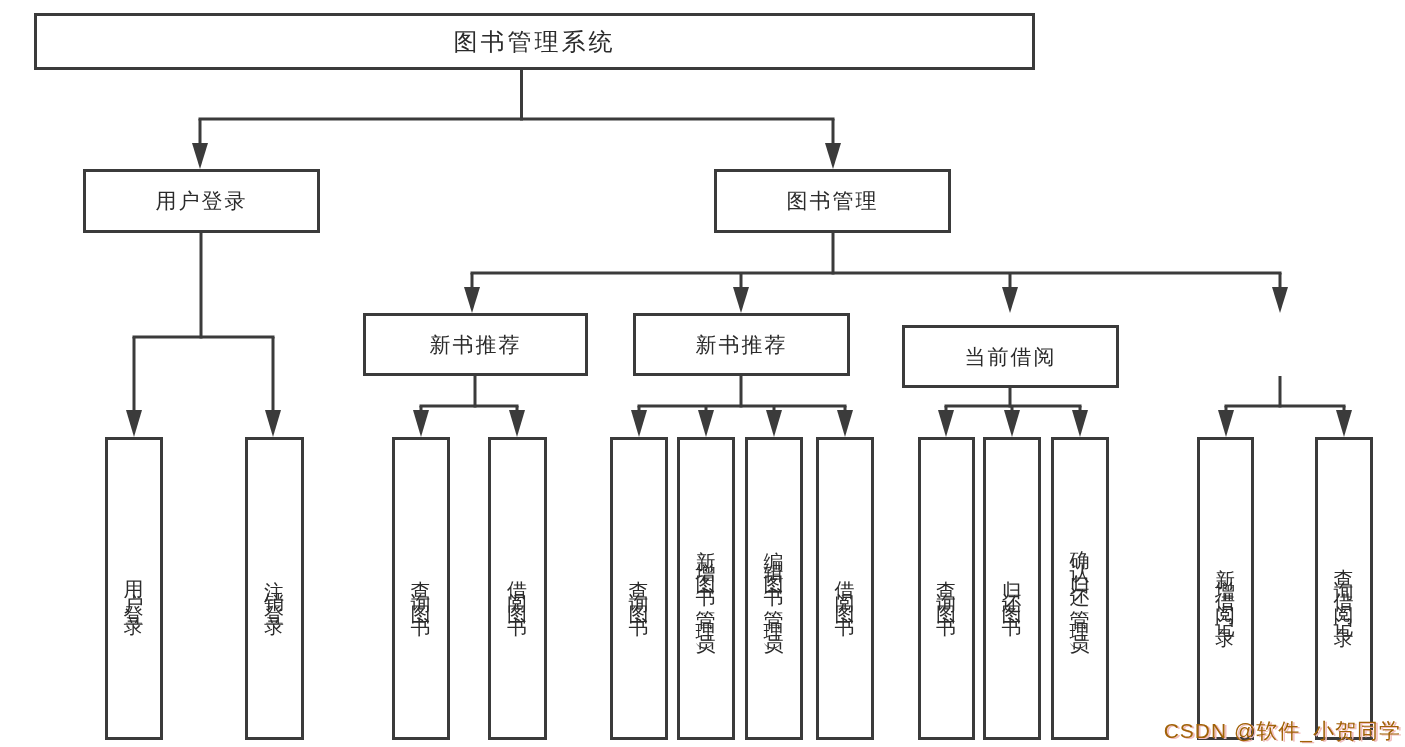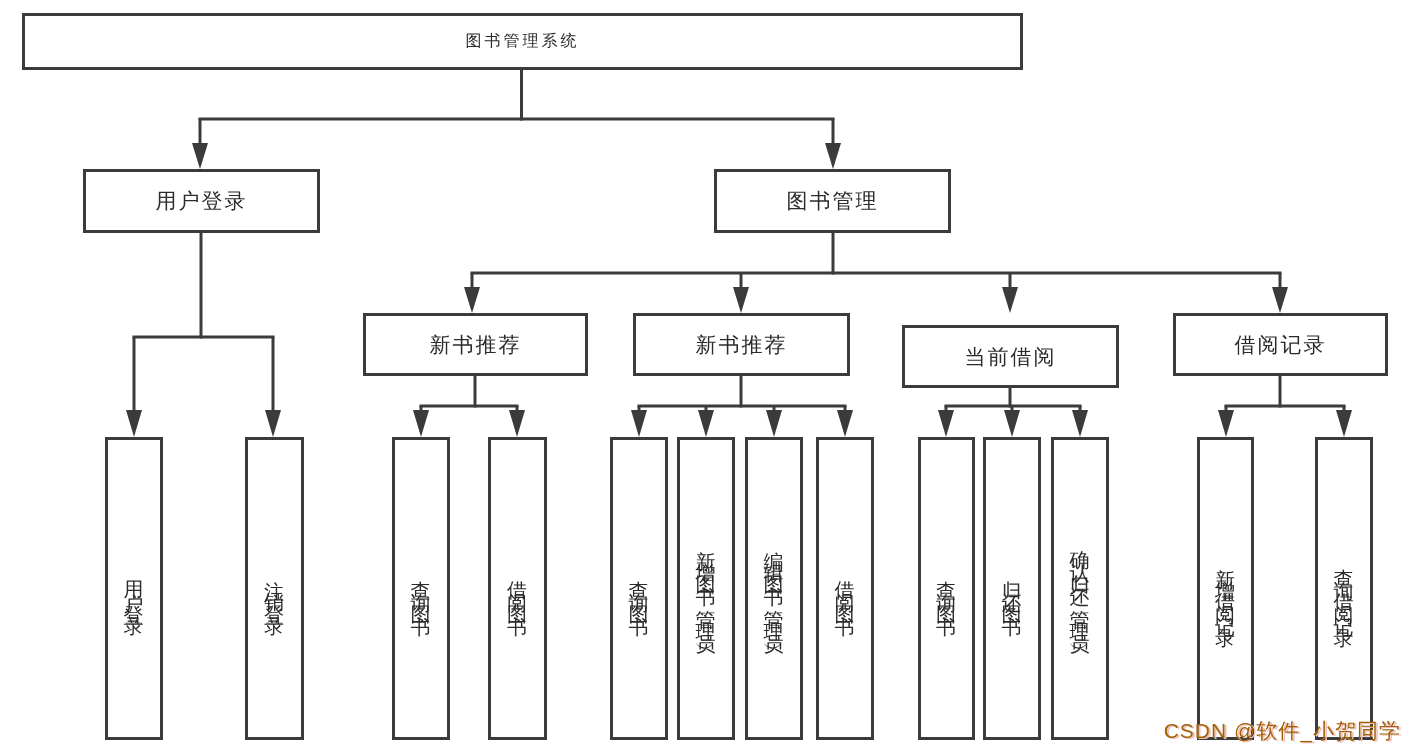--- a/index.html
+++ b/index.html
@@ -24,21 +24,21 @@
     position: absolute;
     box-sizing: border-box;
     border: 3px solid #3b3b3b;
     background: #ffffff;
     display: flex;
     align-items: center;
     justify-content: center;
     z-index: 2;
   }
   .h-box { font-size: 21px; letter-spacing: 2px; }
-  .root-box { font-size: 16px; letter-spacing: 3px; }
+  .root-box { font-size: 24px; letter-spacing: 3px; margin-left: 12px; }
   .v-box span {
     writing-mode: vertical-rl;
     font-size: 20px;
     letter-spacing: 12px;
     line-height: 1;
     white-space: nowrap;
   }
   .watermark {
     position: absolute;
     right: 4px;
@@ -145,23 +145,20 @@
 
   <div class="box h-box" style="left:363px; top:313px; width:225px; height:63px;">
     <span>新书推荐</span>
   </div>
   <div class="box h-box" style="left:633px; top:313px; width:217px; height:63px;">
     <span>新书推荐</span>
   </div>
   <div class="box h-box" style="left:902px; top:325px; width:217px; height:63px;">
     <span>当前借阅</span>
   </div>
-  <div class="box h-box" style="left:1173px; top:313px; width:215px; height:63px;">
-    <span>借阅记录</span>
-  </div>
 
   <div class="box v-box" style="left:105px; top:437px; width:58px; height:303px;">
     <span>用户登录</span>
   </div>
   <div class="box v-box" style="left:245px; top:437px; width:59px; height:303px;">
     <span>注销登录</span>
   </div>
 
   <div class="box v-box" style="left:392px; top:437px; width:58px; height:303px;">
     <span>查询图书</span>

